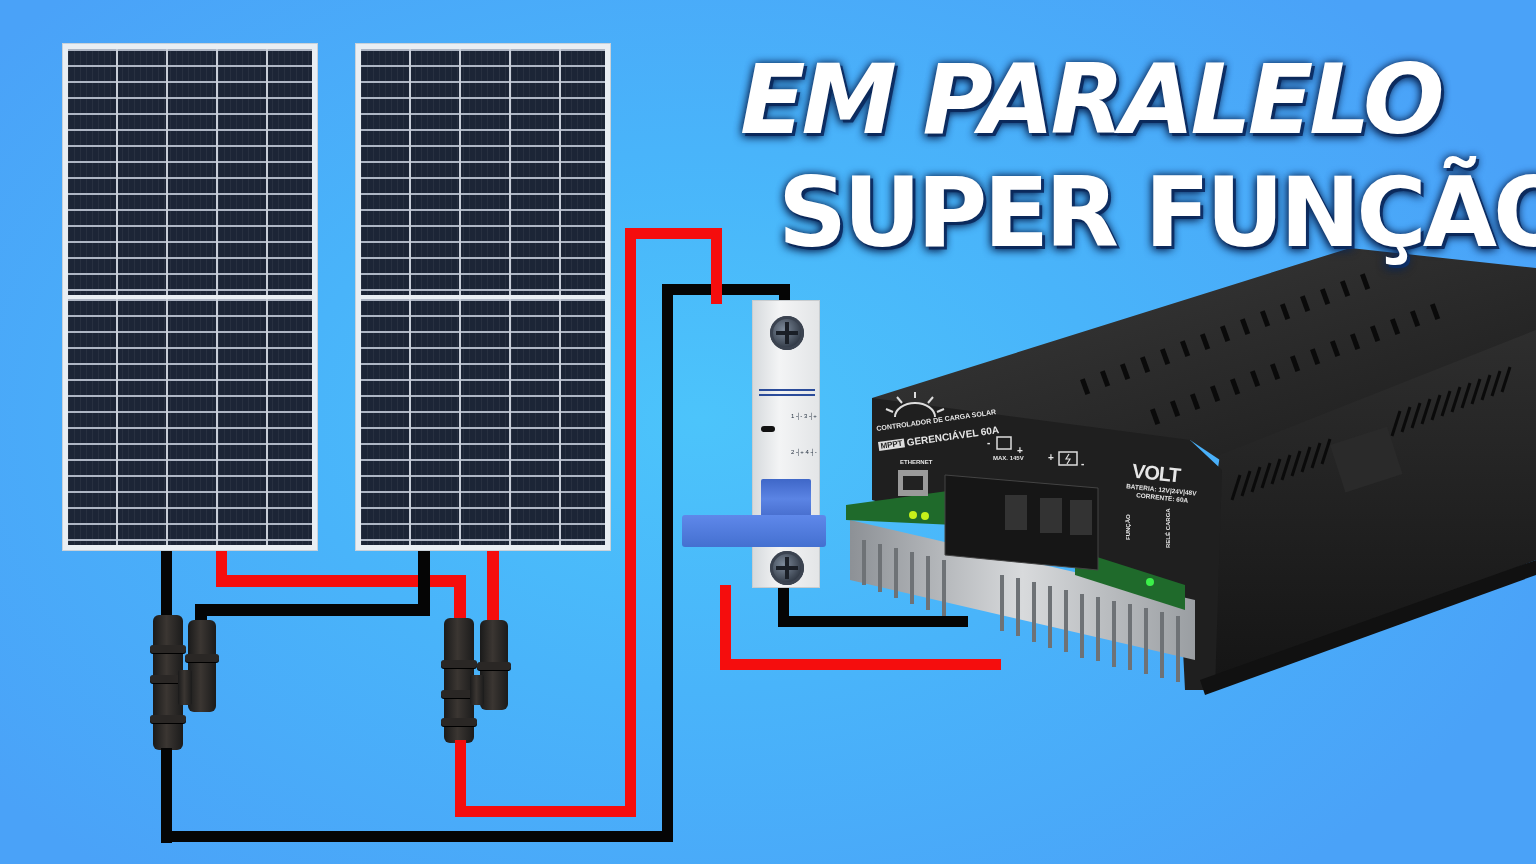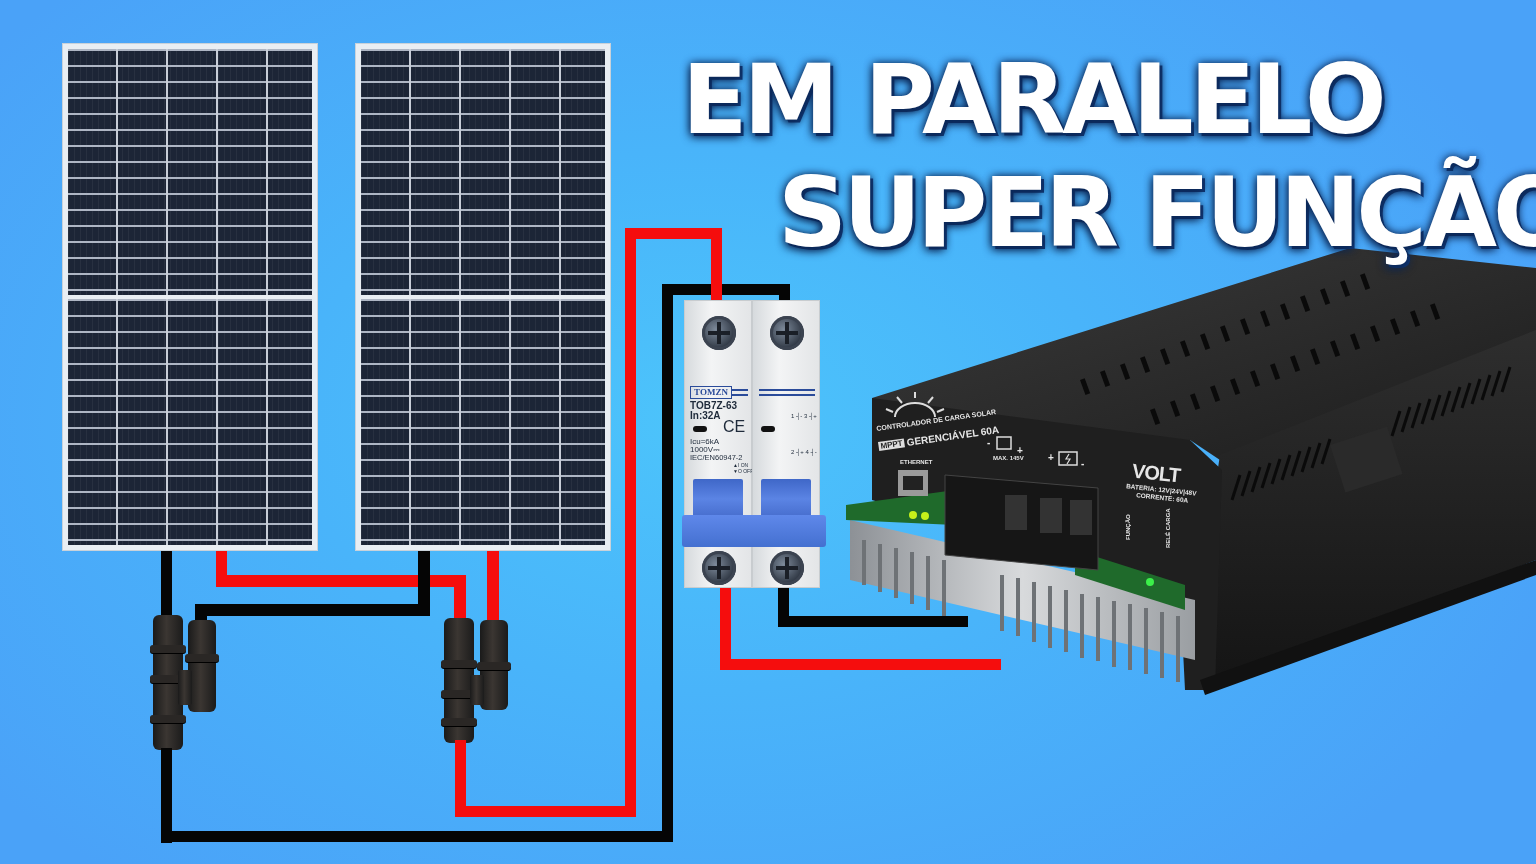--- a/index.html
+++ b/index.html
@@ -247,44 +247,27 @@
 <div class="ctrl-txt" style="left:993px;top:455px;font-size:6px;">MAX. 145V</div>
 <div class="ctrl-txt" style="left:1048px;top:452px;font-size:10px;">+</div>
 <div class="ctrl-txt" style="left:1081px;top:458px;font-size:10px;">-</div>
 <div class="ctrl-txt" style="left:1132px;top:462px;font-size:20px;letter-spacing:-1px;transform:rotate(6deg);">VOLT</div>
 <div class="ctrl-txt" style="left:1126px;top:486px;font-size:6.5px;transform:rotate(6deg);">BATERIA: 12V|24V|48V</div>
 <div class="ctrl-txt" style="left:1136px;top:494px;font-size:6.5px;transform:rotate(6deg);">CORRENTE: 60A</div>
 <div class="ctrl-txt" style="left:1125px;top:540px;font-size:6px;transform:rotate(-90deg);transform-origin:left top;">FUNÇÃO</div>
 <div class="ctrl-txt" style="left:1165px;top:548px;font-size:6px;transform:rotate(-90deg);transform-origin:left top;">RELÉ CARGA</div>
 
 <div class="breaker">
-  <div class="pole" style="left:0;">
-    <div class="screw" style="top:15px;"></div>
-    <div class="tomzn">TOMZN</div>
-    <div class="blu-lines" style="left:47px;top:88px;width:16px;"></div>
-    <div class="blu-lines" style="left:47px;top:93px;width:16px;"></div>
-    <div class="brk-txt" style="left:5px;top:100px;font-weight:bold;font-size:10px;">TOB7Z-63</div>
-    <div class="brk-txt" style="left:5px;top:110px;font-weight:bold;font-size:10px;">In:32A</div>
-    <div style="position:absolute;left:8px;top:125px;width:14px;height:6px;background:#111;border-radius:3px;"></div>
-    <div class="brk-txt" style="left:38px;top:118px;font-size:16px;line-height:16px;">CE</div>
-    <div class="brk-txt" style="left:5px;top:136px;font-size:8px;">Icu=6kA</div>
-    <div class="brk-txt" style="left:5px;top:144px;font-size:8px;">1000V⎓</div>
-    <div class="brk-txt" style="left:5px;top:152px;font-size:7.5px;">IEC/EN60947-2</div>
-    <div class="brk-txt" style="left:48px;top:161px;font-size:5px;line-height:6px;">▲I ON</div>
-    <div class="brk-txt" style="left:48px;top:167px;font-size:5px;line-height:6px;">▼O OFF</div>
-    <div class="lever" style="left:8px;top:178px;width:50px;height:50px;border-radius:2px;"></div>
-    <div class="screw" style="top:250px;"></div>
-  </div>
   <div class="pole" style="left:68px;">
     <div class="screw" style="top:15px;"></div>
     <div class="blu-lines" style="left:6px;top:88px;width:56px;"></div>
     <div class="blu-lines" style="left:6px;top:93px;width:56px;"></div>
     <div style="position:absolute;left:8px;top:125px;width:14px;height:6px;background:#111;border-radius:3px;"></div>
     <div class="brk-txt" style="left:38px;top:110px;font-size:6px;">1 ┤- 3 ┤+</div>
     <div class="brk-txt" style="left:38px;top:146px;font-size:6px;">2 ┤+ 4 ┤-</div>
     <div class="lever" style="left:8px;top:178px;width:50px;height:50px;border-radius:2px;"></div>
     <div class="screw" style="top:250px;"></div>
   </div>
   <div class="lever" style="left:-2px;top:215px;width:144px;height:32px;border-radius:3px;background:linear-gradient(180deg,#5f88ea,#4470d0);"></div>
 </div>
 
-<div class="title" style="left:682px;top:52px;font-size:96px;">EM PARALELO</div>
+<div class="title" style="left:740px;top:52px;font-size:96px;font-style:italic;">EM PARALELO</div>
 <div class="title" style="left:778px;top:165px;font-size:96px;">SUPER FUNÇÃO</div>
 
 </body></html>

